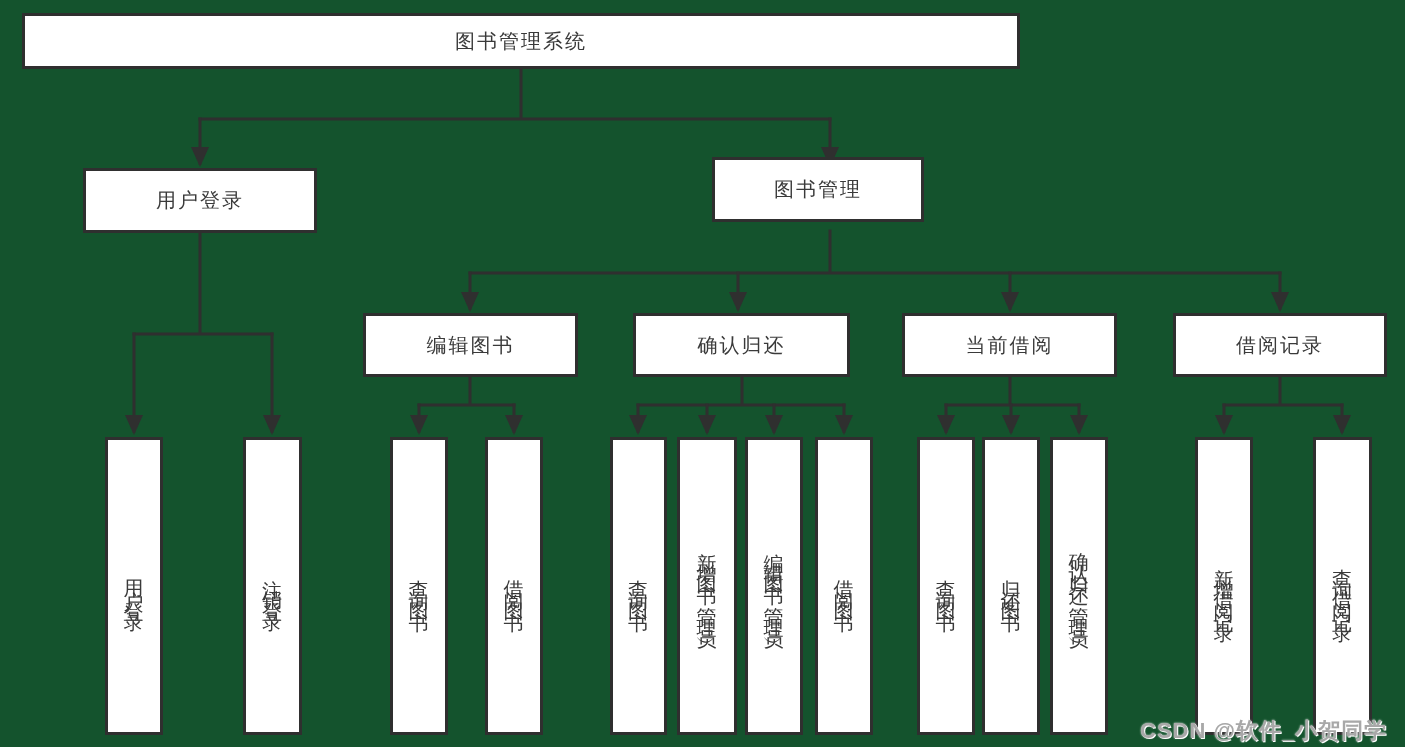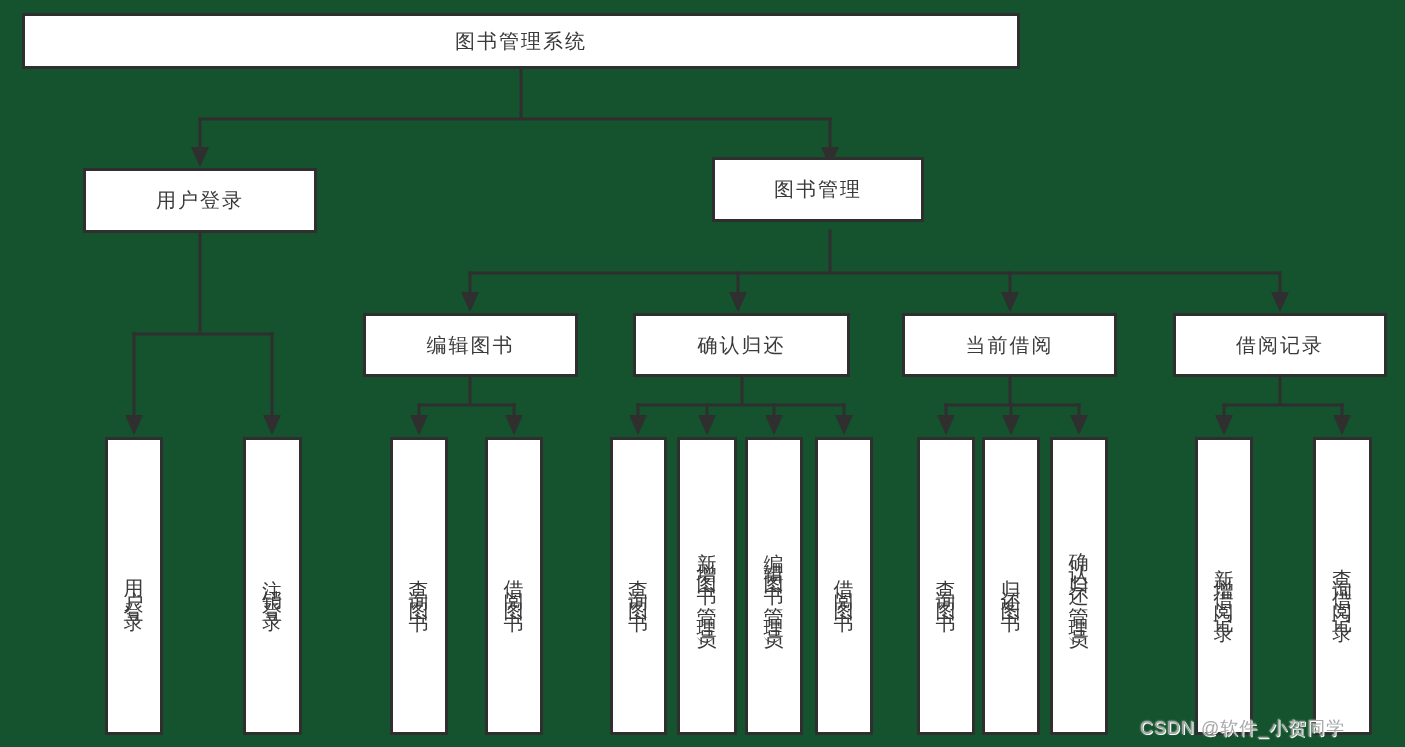--- a/index.html
+++ b/index.html
@@ -40,26 +40,27 @@
     writing-mode: vertical-rl;
     text-orientation: mixed;
     font-size: 20px;
     letter-spacing: 11px;
     line-height: 1;
   }
   .watermark {
     position: absolute;
     left: 1140px;
     top: 716px;
-    font-size: 18px;
+    font-size: 22px;
     letter-spacing: 1px;
     white-space: nowrap;
     color: #a8a8a8;
     text-shadow: 0 0 2px #ffffff, 1px 1px 0 #ffffff;
     z-index: 10;
+    font-weight: bold;
   }
 </style>
 </head>
 <body>
 
 <div id="stage">
 
   <svg id="wires" viewBox="0 0 1405 747" xmlns="http://www.w3.org/2000/svg">
     <defs>
       <marker id="arrow" markerUnits="userSpaceOnUse" markerWidth="22" markerHeight="20" refX="16" refY="9" orient="auto">

